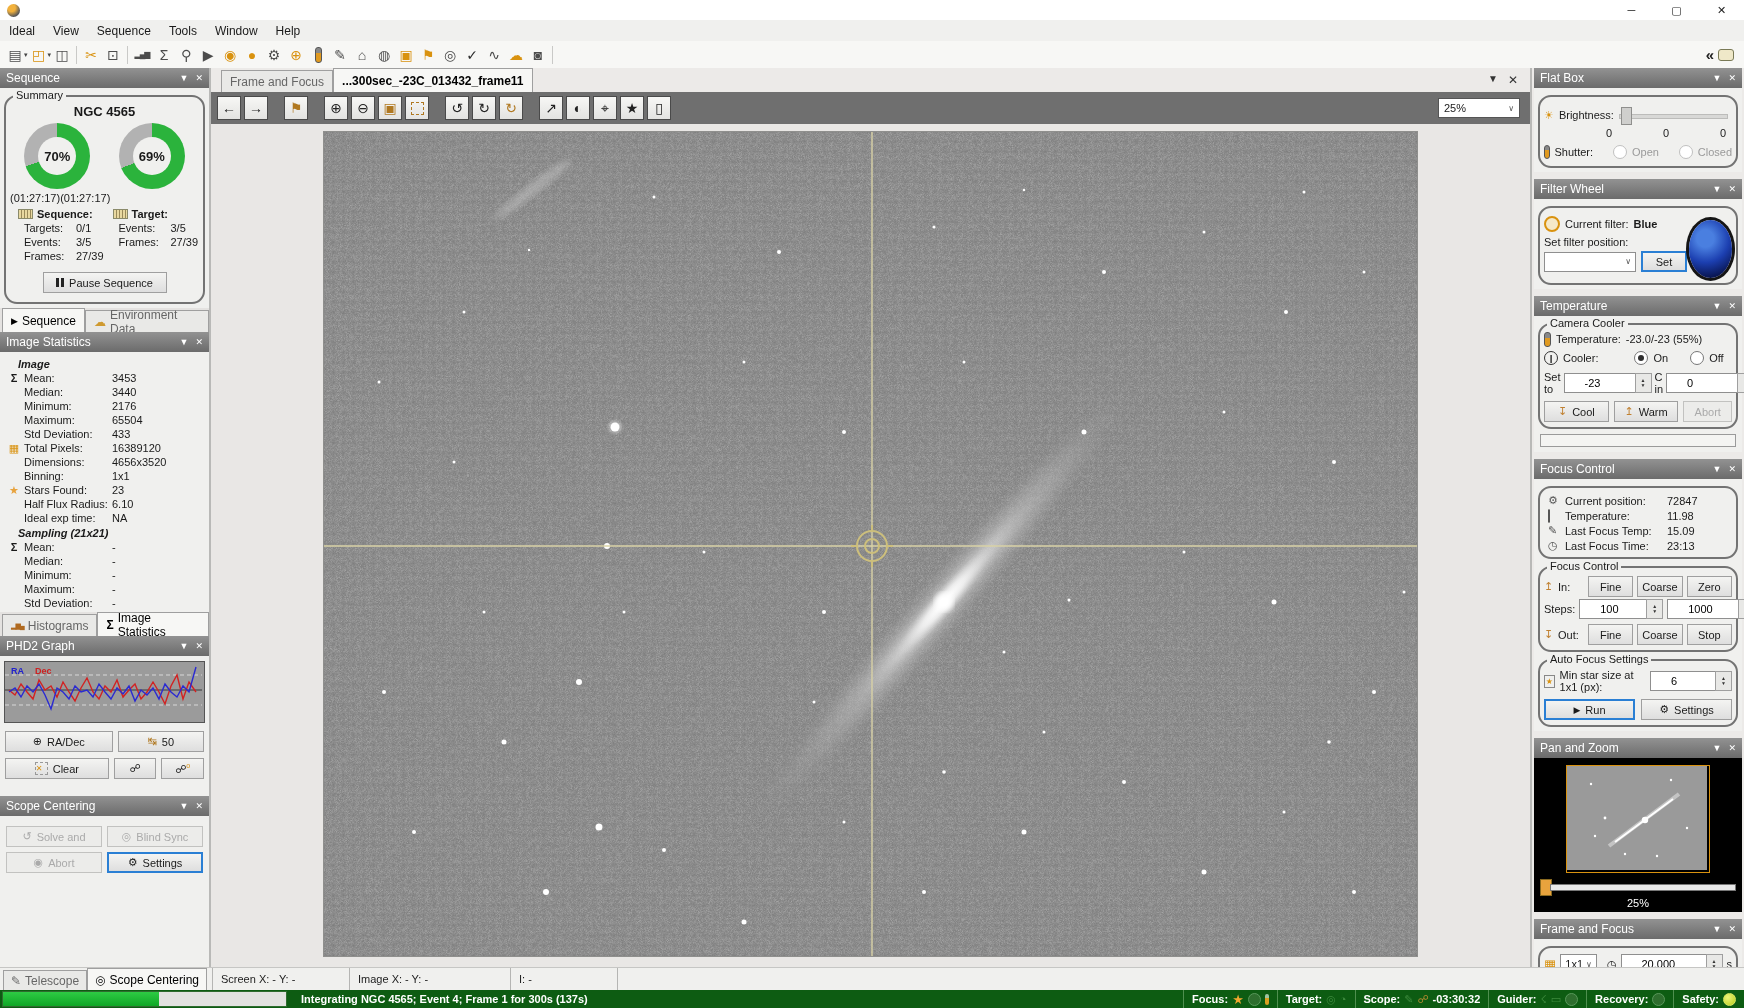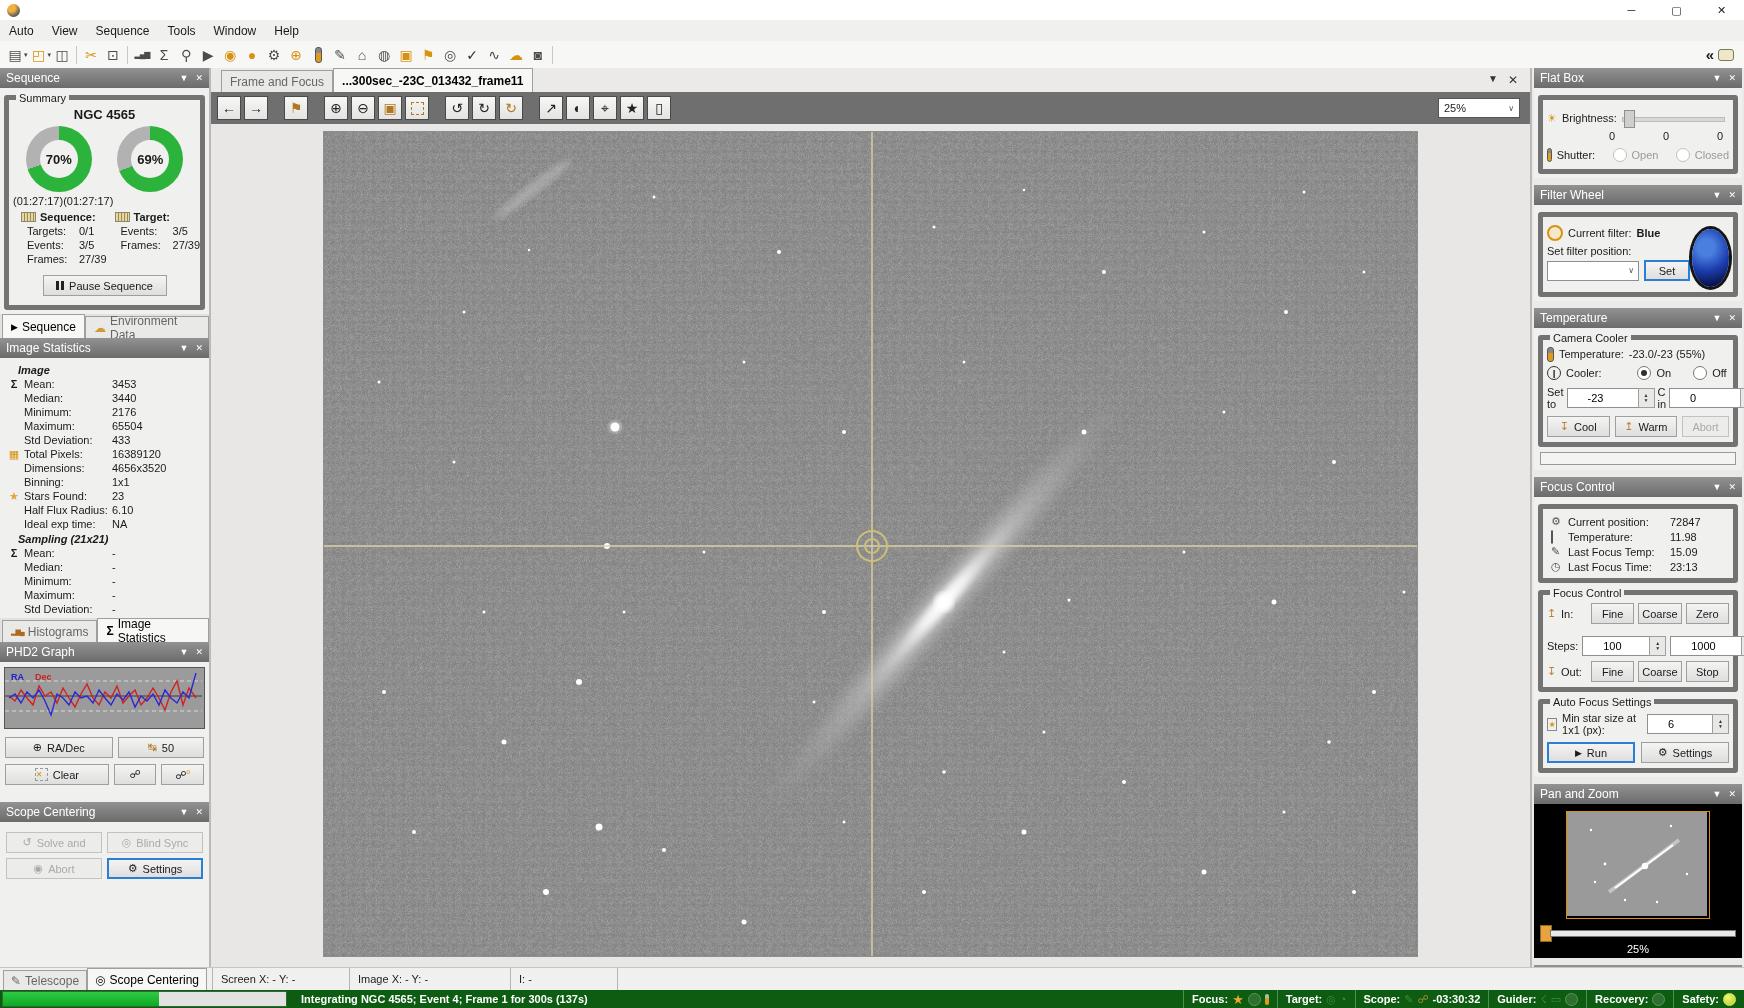--- a/index.html
+++ b/index.html
@@ -19,21 +19,21 @@
   .ticon.or{color:#d9920f;}
   .tsep{width:1px;height:18px;background:#c9c9c7;margin:0 3px;}
   .caret{font-size:7px;color:#444;margin-left:-2px;}
   .thermo{width:5px;height:14px;border-radius:3px;background:linear-gradient(#888 0 35%,#e09a20 35%);border:1px solid #555;}
   .tb-right{margin-left:auto;display:flex;align-items:center;padding-right:10px;gap:4px;}
   .bubble{width:14px;height:10px;border:1px solid #7a7a56;border-radius:3px;background:#efe8c8;}
   
   .phead{height:20px;background:linear-gradient(#929292,#6b6b6b);color:#fff;font-size:12px;display:flex;align-items:center;padding:0 6px;flex:none;}
   .phead .sp{flex:1;}
   .hbtn{font-size:9px;margin-left:7px;color:#fff;}
-  .grp{border:5px solid #737373;border-radius:3px;margin:7px 4px 4px;padding:8px 4px 5px;position:relative;}
+  .grp{border:2px solid #737373;border-radius:13px;margin:7px 4px 4px;padding:8px 4px 5px;position:relative;}
   .glabel{position:absolute;top:-8px;left:7px;background:#f0f0ee;padding:0 3px;font-size:11px;}
   .btn{background:linear-gradient(#f4f4f2,#dedede);border:1px solid #9f9f9f;height:21px;display:flex;align-items:center;justify-content:center;gap:5px;font-size:11px;color:#1a1a1a;box-sizing:border-box;}
   .btn.foc{border:2px solid #2a7fd4;}
   .btn.dis{color:#aaa;background:#ececea;border-color:#c2c2c0;}
   .spin{display:flex;align-items:stretch;height:20px;box-sizing:border-box;}
   .spin input{width:30px;border:1px solid #8f8f8f;border-right:none;font-size:11px;padding:0 20px;font-family:inherit;}
   .spinb{width:15px;border:1px solid #9f9f9f;background:#e8e8e6;display:flex;flex-direction:column;align-items:center;justify-content:center;font-size:5px;color:#333;line-height:5px;}
   .radio{width:12px;height:12px;border:1px solid #777;border-radius:50%;background:#fff;display:flex;align-items:center;justify-content:center;flex:none;}
   .radio.sel::after{content:'';width:6px;height:6px;border-radius:50%;background:#2f2f2f;}
   .radio.dis{border-color:#c0c0c0;}
@@ -112,21 +112,21 @@
 <div id="titlebar" class="abs">
   <span class="appicon"></span>
   <div class="winbtns">
     <span class="winbtn">─</span>
     <span class="winbtn">▢</span>
     <span class="winbtn">✕</span>
   </div>
 </div>
 
 <div id="menubar" class="abs">
-  <span class="menuitem">Auto</span>
+  <span class="menuitem">Ideal</span>
   <span class="menuitem">View</span>
   <span class="menuitem">Sequence</span>
   <span class="menuitem">Tools</span>
   <span class="menuitem">Window</span>
   <span class="menuitem">Help</span>
 </div>
 
 <div id="toolbar" class="abs">
   <span class="ticon">▤</span>
     <span class="caret">▾</span>
@@ -732,21 +732,21 @@
         <div class="btn" style="flex:1">
             <span>Fine</span>
           </div>
         <div class="btn" style="flex:1">
             <span>Coarse</span>
           </div>
         <div class="btn" style="flex:1">
             <span>Zero</span>
           </div>
       </div>
-      <div class="rowf" style="gap:4px;margin-top:11px;">
+      <div class="rowf" style="gap:4px;margin-top:1px;">
         <span style="width:36px;">Steps:</span>
         <div class="spin">
             <input style="width: 26px;" value="100">
             <span class="spinb">▲<br>▼</span>
           </div>
         <div class="spin">
             <input style="width: 30px;" value="1000">
             <span class="spinb">▲<br>▼</span>
           </div>
         <div class="btn" style="flex:1">

